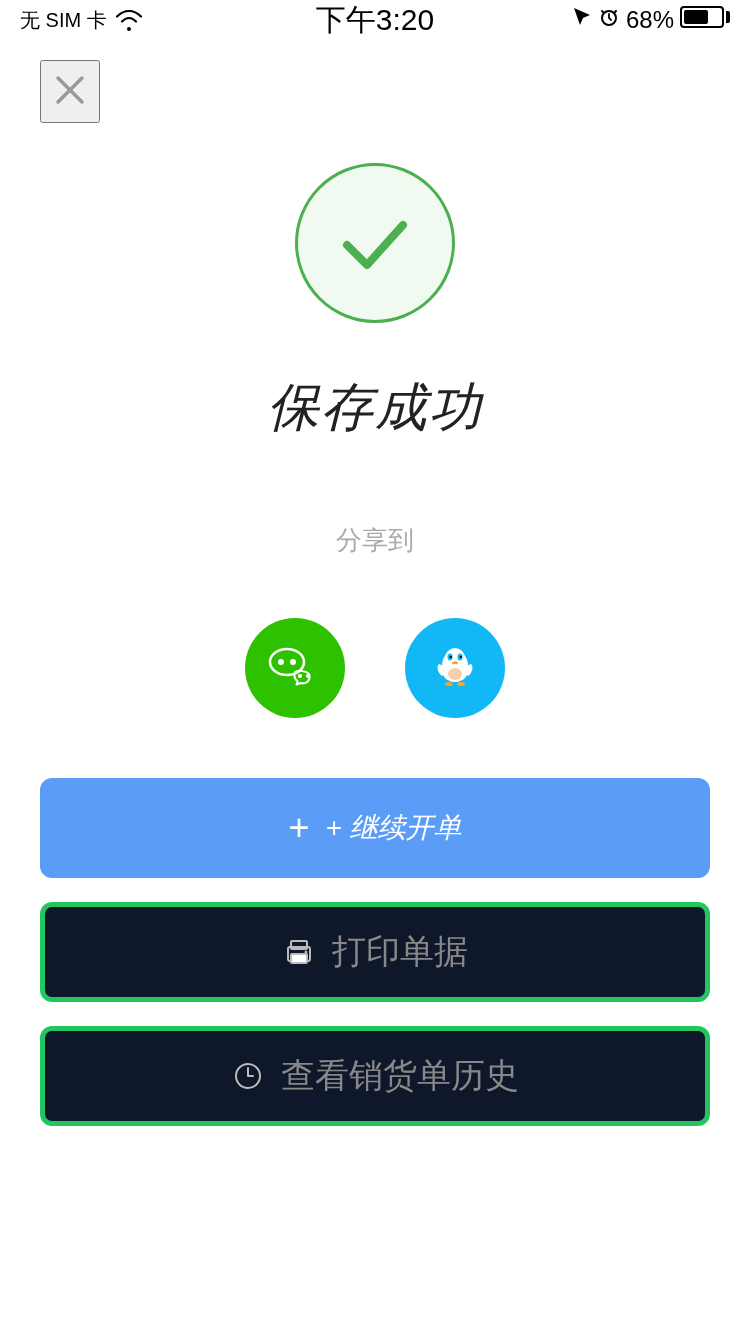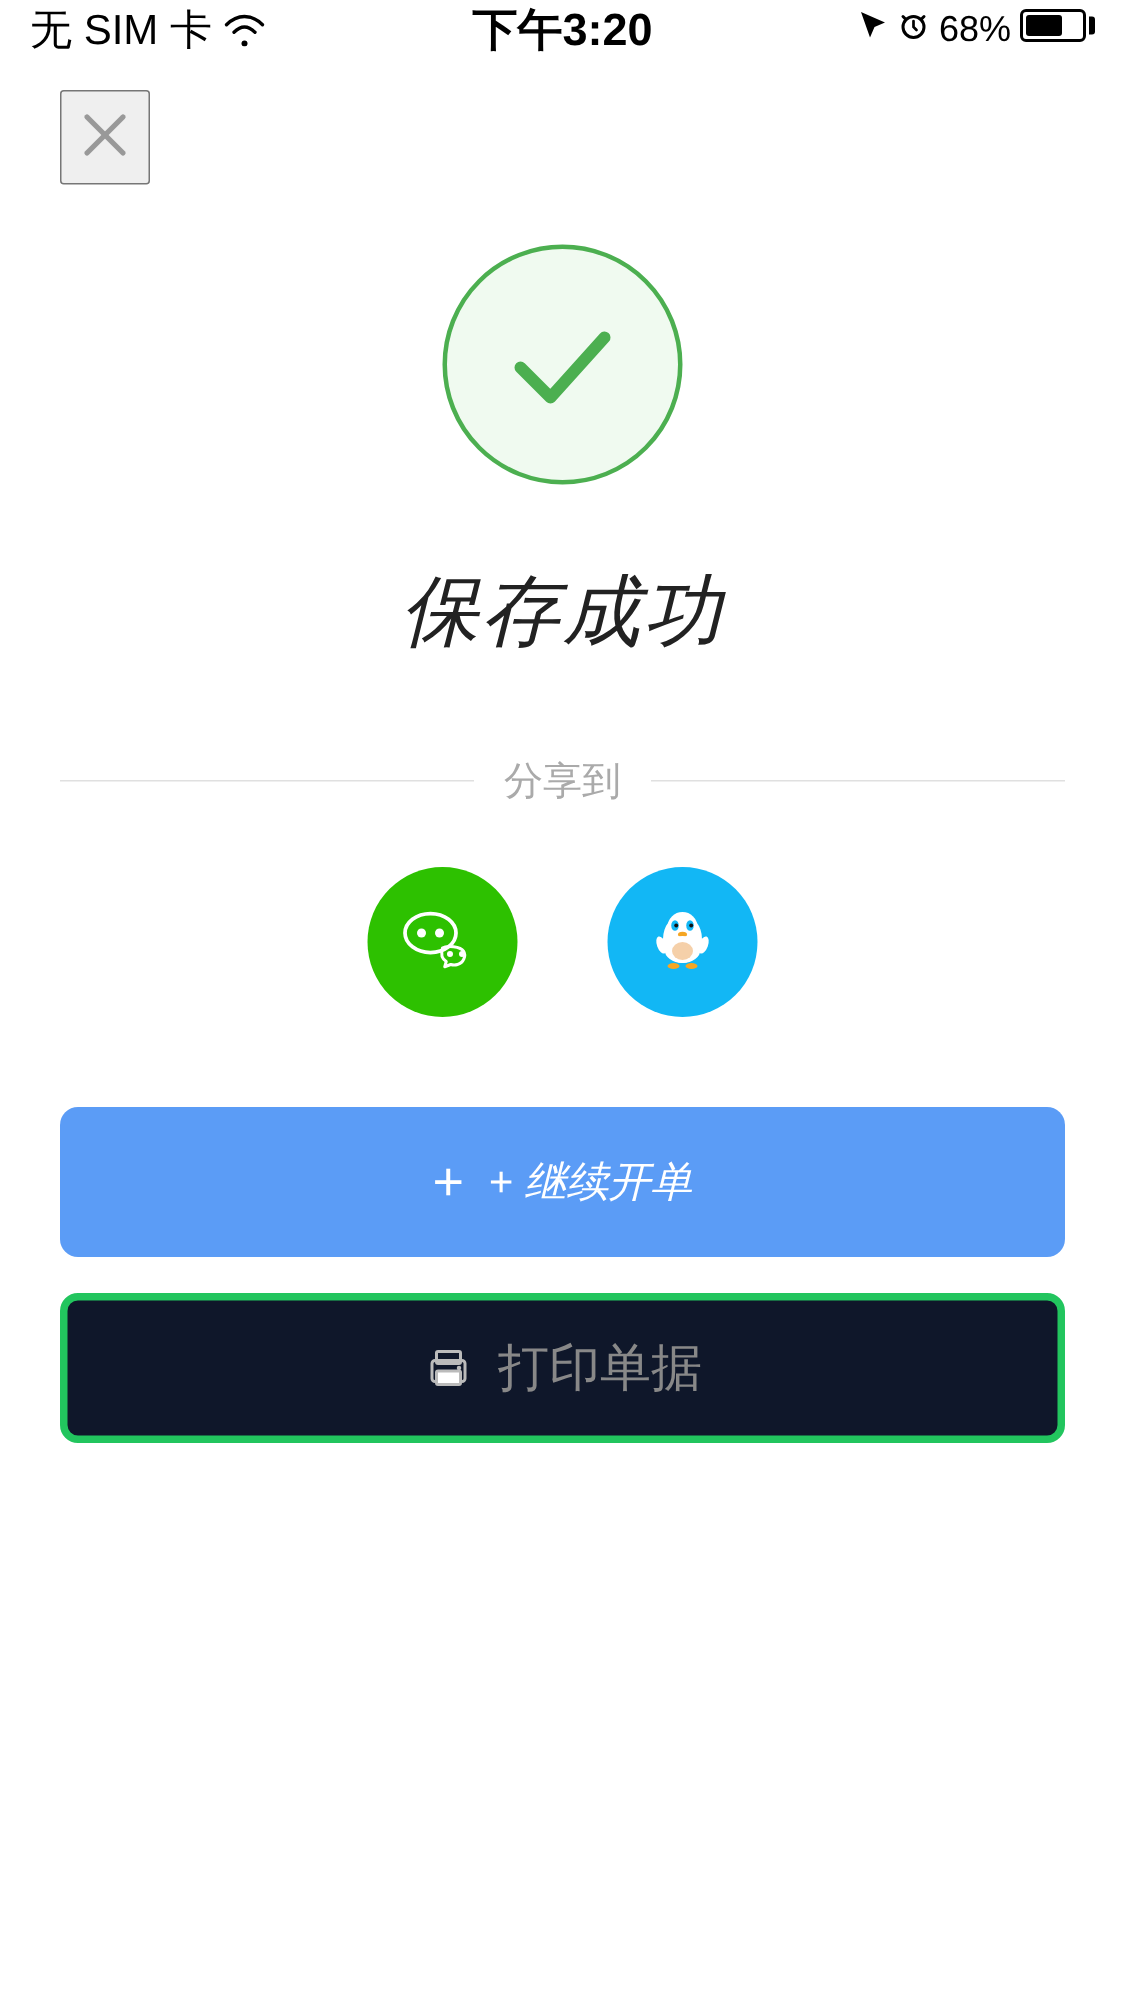--- a/index.html
+++ b/index.html
@@ -21,27 +21,27 @@
       display: flex;
       align-items: center;
       justify-content: space-between;
       padding: 0 20px;
       flex-shrink: 0;
     }
     .status-left {
       display: flex;
       align-items: center;
       gap: 8px;
-      font-size: 28px;
+      font-size: 20px;
       color: #000;
       font-weight: 500;
     }
     .status-center {
       font-size: 30px;
-      font-weight: 700;
+      font-weight: 400;
       color: #000;
       position: absolute;
       left: 50%;
       transform: translateX(-50%);
     }
     .status-right {
       display: flex;
       align-items: flex-start;
       gap: 6px;
       font-size: 24px;
@@ -122,20 +122,21 @@
     
     .share-section {
       width: 100%;
       margin-bottom: 60px;
     }
     .share-divider-row {
       display: flex;
       align-items: center;
       gap: 20px;
       margin-bottom: 40px;
+      flex-direction: column;
     }
     .divider-line {
       flex: 1;
       height: 1px;
       background: #e0e0e0;
     }
     .share-label {
       font-size: 26px;
       color: #aaa;
       white-space: nowrap;
@@ -306,15 +307,22 @@
     <button class="action-btn btn-secondary">
       <svg width="34" height="34" viewBox="0 0 34 34" fill="none">
         <rect x="6" y="12" width="22" height="14" rx="2" stroke="#bbb" stroke-width="2" fill="none"></rect>
         <rect x="9" y="6" width="16" height="8" rx="1" stroke="#bbb" stroke-width="2" fill="none"></rect>
         <rect x="9" y="19" width="16" height="9" rx="1" stroke="#bbb" stroke-width="2" fill="white"></rect>
         <circle cx="24" cy="17" r="1.5" fill="#bbb"></circle>
       </svg>
       <span>打印单据</span>
     </button>
 
+    <button class="action-btn btn-secondary">
+      <svg width="34" height="34" viewBox="0 0 34 34" fill="none">
+        <circle cx="17" cy="17" r="12" stroke="#bbb" stroke-width="2" fill="none"></circle>
+        <polyline points="17,9 17,17 22,17" stroke="#bbb" stroke-width="2" stroke-linecap="round" stroke-linejoin="round"></polyline>
+      </svg>
+      <span>查看销货单历史</span>
+    </button>
   </div>
 
 </div>
 
 </body></html>

